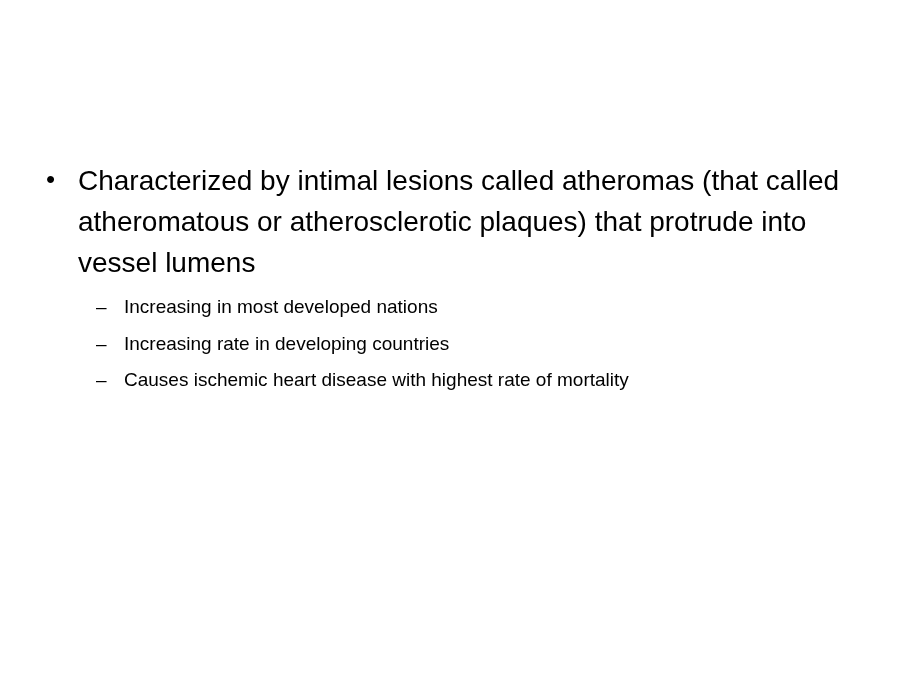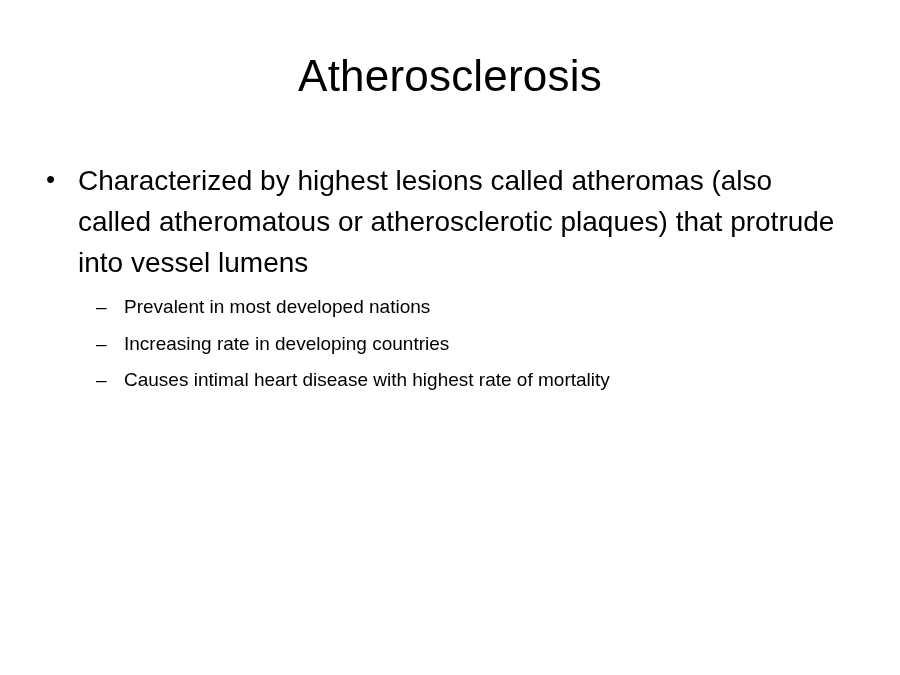--- a/index.html
+++ b/index.html
@@ -76,41 +76,40 @@
   }
   .bullet-l2 .text {
     flex: 1 1 auto;
   }
 </style>
 </head>
 <body>
 
 <div class="slide">
 
-  <div class="slide-title">Atherosclerosis</div>
 
   <div class="body-block">
 
     <div class="bullet-l1">
       <span class="marker">•</span>
-      <span class="text">Characterized by highest lesions called atheromas (also called atheromatous or atherosclerotic plaques) that protrude into vessel lumens</span>
+      <span class="text">Characterized by intimal lesions called atheromas (that called atheromatous or atherosclerotic plaques) that protrude into vessel lumens</span>
     </div>
 
     <div class="sub-list">
 
       <div class="bullet-l2">
         <span class="marker">–</span>
-        <span class="text">Prevalent in most developed nations</span>
+        <span class="text">Increasing in most developed nations</span>
       </div>
 
       <div class="bullet-l2">
         <span class="marker">–</span>
         <span class="text">Increasing rate in developing countries</span>
       </div>
 
       <div class="bullet-l2">
         <span class="marker">–</span>
-        <span class="text">Causes intimal heart disease with highest rate of mortality</span>
+        <span class="text">Causes ischemic heart disease with highest rate of mortality</span>
       </div>
 
     </div>
   </div>
 </div>
 
 </body></html>

